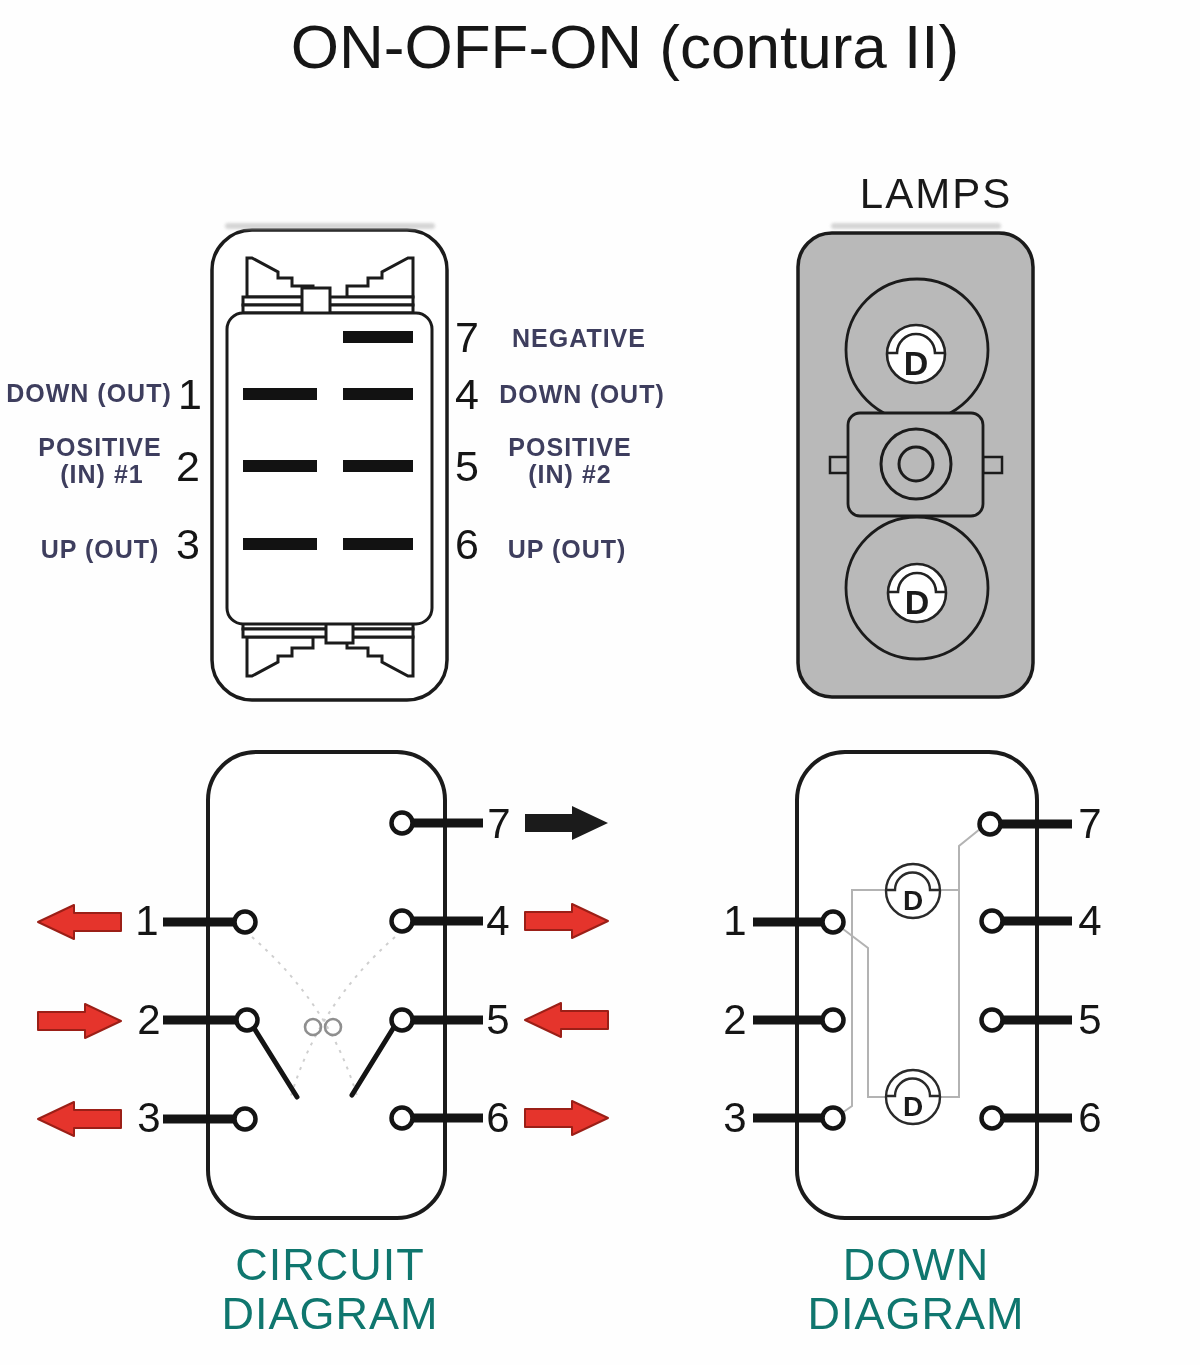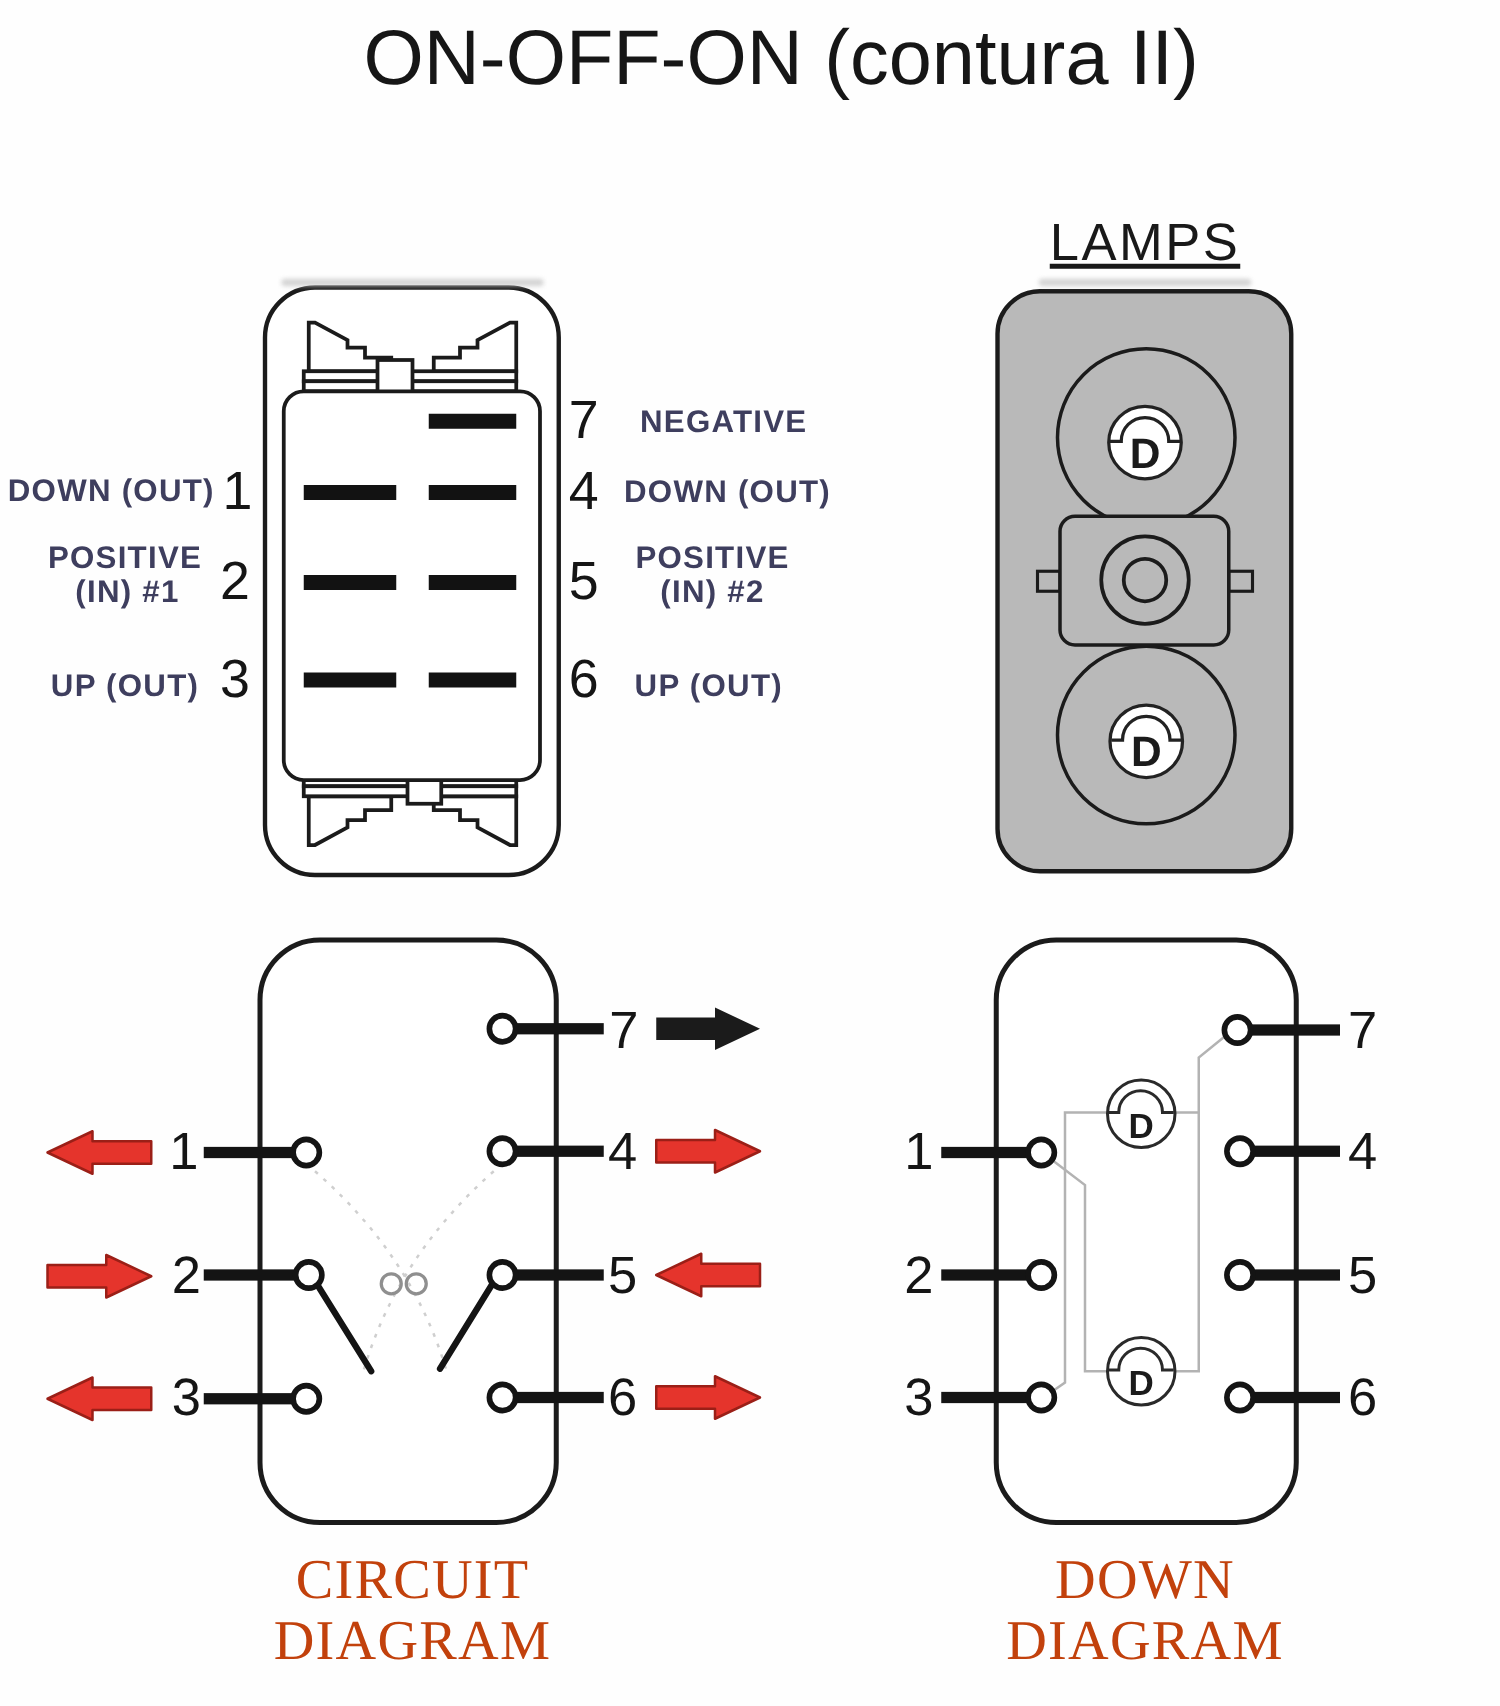--- a/index.html
+++ b/index.html
@@ -9,21 +9,21 @@
   }
   #stage{position:absolute;inset:0;}
   svg{position:absolute;left:0;top:0;}
   .abs{position:absolute;transform:translate(-50%,-50%);white-space:nowrap;line-height:1;}
   .title{font-size:62px;letter-spacing:0px;color:#161616;}
   .subtitle{font-size:43px;color:#1e1e1e;}
   .heading{font-size:42px;letter-spacing:2px;color:#191919;}
   .num{font-size:42px;color:#151515;}
   .num-sm{font-size:43px;color:#151515;}
   .nav{font-size:25px;font-weight:600;letter-spacing:1px;color:var(--label_navy);}
-  .caption{font-size:45px;letter-spacing:1px;color:#c2410c;text-align:center;font-family:Liberation Serif, serif;}
+  .caption{font-size:45px;letter-spacing:1px;color:#0f766e;text-align:center;}
   .dletter{font-weight:700;color:#1b1b1b;}
   .streak{position:absolute;height:6px;background:#c7c7c7;border-radius:3px;filter:blur(1.5px);opacity:.75;transform:translate(-50%,-50%);}
 </style>
 </head>
 <body>
 
 <div id="stage">
 
   <svg width="1200" height="1365" viewBox="0 0 1200 1365">
     <defs>
@@ -165,21 +165,21 @@
         <circle cx="833" cy="1020" r="10.5"></circle>
         <circle cx="992" cy="1020" r="10.5"></circle>
         <circle cx="833" cy="1118" r="10.5"></circle>
         <circle cx="992" cy="1118" r="10.5"></circle>
       </g>
     </g>
   </svg>
 
   <div class="abs title" style="left:584px;top:47px;margin-left:41px;">ON-OFF-ON (contura II)</div>
 
-  <div class="abs heading" style="left:916px;top:194px;text-decoration:underline;">LAMPS</div>
+  <div class="abs heading" style="left:936px;top:194px;">LAMPS</div>
   <div class="streak" style="left:330px;top:226px;width:210px;"></div>
   <div class="streak" style="left:916px;top:226px;width:170px;"></div>
 
   <div class="abs num-sm" style="left:190px;top:394px;">1</div>
   <div class="abs num-sm" style="left:188px;top:466px;">2</div>
   <div class="abs num-sm" style="left:188px;top:544px;">3</div>
   <div class="abs num-sm" style="left:467px;top:337px;">7</div>
   <div class="abs num-sm" style="left:467px;top:394px;">4</div>
   <div class="abs num-sm" style="left:467px;top:466px;">5</div>
   <div class="abs num-sm" style="left:467px;top:544px;">6</div>

